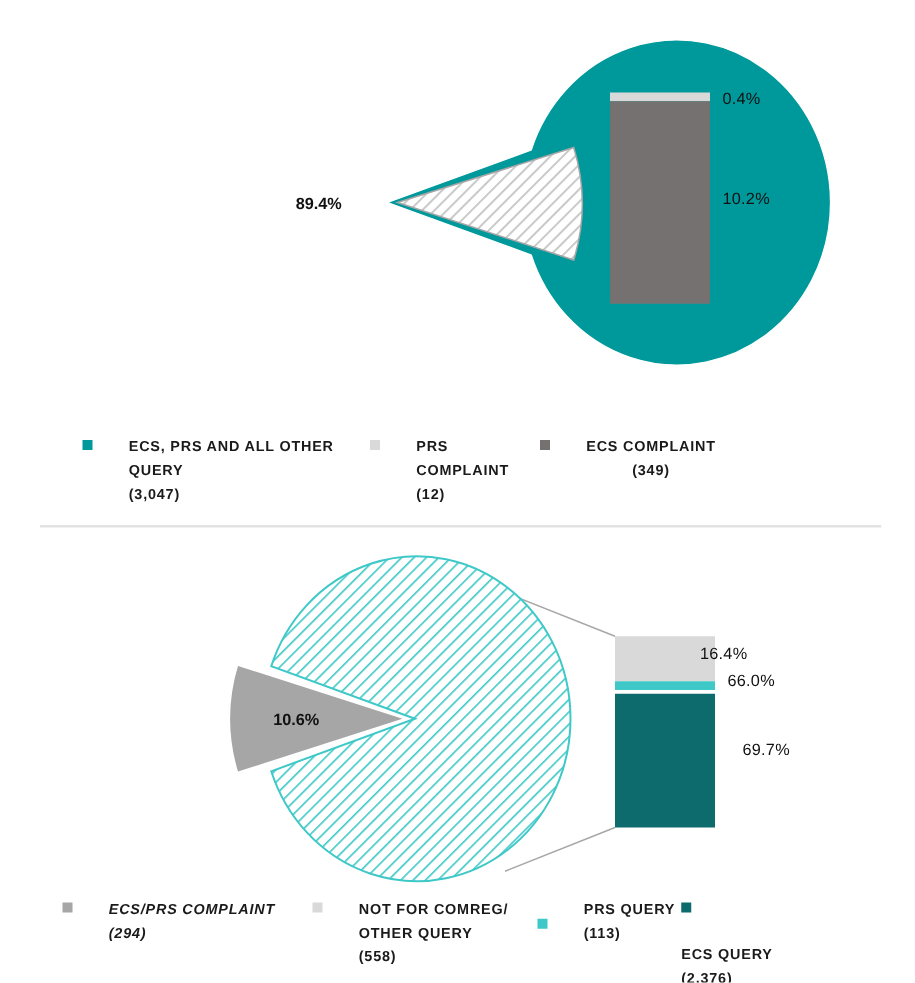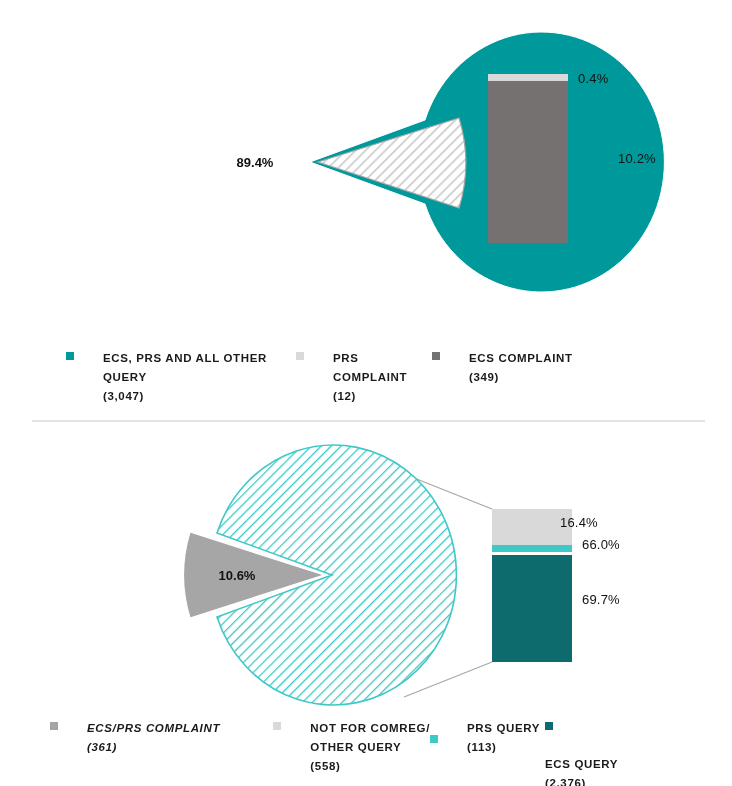--- a/index.html
+++ b/index.html
@@ -83,24 +83,24 @@
     font-size: 11.5px;
     font-weight: bold;
     letter-spacing: 0.65px;
     line-height: 17px;
     color: #1a1a1a;
   }
 
   
   #legend-top .legend-item:nth-child(1) { width: 230px; margin-right: 0; }
   #legend-top .legend-item:nth-child(2) { width: 136px; margin-right: 0; }
-  #legend-top .legend-item:nth-child(3) { width: 170px; margin-right: 0; }
+  #legend-top .legend-item:nth-child(3) { width: 170px; margin-right: 0; text-align: center; }
 
   #legend-bottom .legend-item:nth-child(1) { width: 200px; margin-right: 0; font-style: italic; }
-  #legend-bottom .legend-item:nth-child(2) { width: 180px; margin-right: 0; justify-content: flex-end; }
+  #legend-bottom .legend-item:nth-child(2) { width: 180px; margin-right: 0; }
   #legend-bottom .legend-item:nth-child(3) { width: 115px; margin-right: 0; align-items: center; }
   #legend-bottom .legend-item:nth-child(4) { width: 140px; margin-right: 0; flex-direction: column; }
 
   .pct-label {
     position: absolute;
     font-size: 13px;
     font-weight: normal;
     color: #111111;
     letter-spacing: 0.2px;
     white-space: nowrap;
@@ -141,21 +141,21 @@
 
       <text class="pie-pct" x="255" y="167" text-anchor="middle">89.4%</text>
 
       <g>
         <rect x="488" y="74" width="80" height="7" fill="#d9d9d9"></rect>
         <rect x="488" y="81" width="80" height="162" fill="#767171"></rect>
       </g>
     </svg>
 
     <div class="pct-label" style="left:578px; top:71px;">0.4%</div>
-    <div class="pct-label" style="left:578px; top:151px;margin-left:40px;">10.2%</div>
+    <div class="pct-label" style="left:578px; top:151px;">10.2%</div>
   </div>
 
   <div class="legend" id="legend-top">
     <div class="legend-item">
       <span class="legend-swatch" style="background:#00999b"></span>
       <span>
         <span class="legend-text">ECS, PRS AND ALL OTHER QUERY</span><br>
         <span class="legend-count">(3,047)</span>
       </span>
     </div>
@@ -206,29 +206,29 @@
 
       <g>
         <rect x="492" y="99" width="80" height="36" fill="#d9d9d9"></rect>
         <rect x="492" y="135" width="80" height="7" fill="#3fc8c8"></rect>
         <rect x="492" y="145" width="80" height="107" fill="#0d6b6e"></rect>
       </g>
     </svg>
 
     <div class="pct-label" style="left:560px; top:105px;">16.4%</div>
     <div class="pct-label" style="left:582px; top:127px;">66.0%</div>
-    <div class="pct-label" style="left:582px; top:182px;">69.7%</div>
+    <div class="pct-label" style="left:594px; top:182px;">69.7%</div>
   </div>
 
   <div class="legend" id="legend-bottom">
     <div class="legend-item">
       <span class="legend-swatch" style="background:#a6a6a6"></span>
       <span>
         <span class="legend-text">ECS/PRS COMPLAINT</span><br>
-        <span class="legend-count">(361)</span>
+        <span class="legend-count">(294)</span>
       </span>
     </div>
     <div class="legend-item">
       <span class="legend-swatch" style="background:#d9d9d9"></span>
       <span>
         <span class="legend-text">NOT FOR COMREG/
 OTHER QUERY</span><br>
         <span class="legend-count">(558)</span>
       </span>
     </div>

